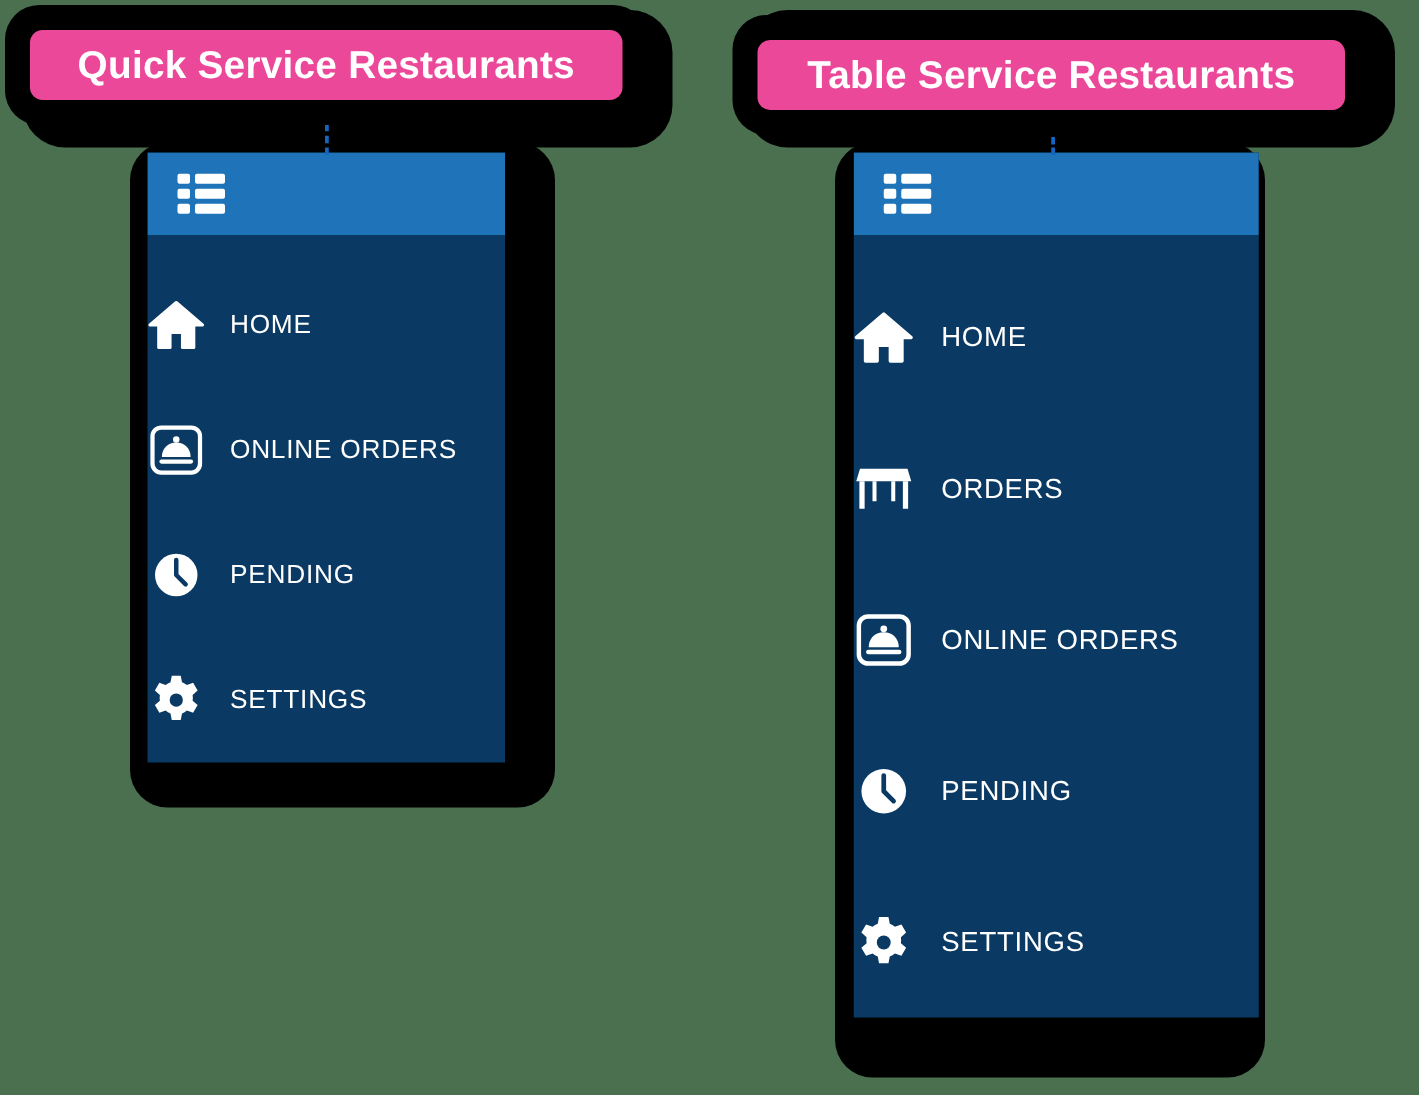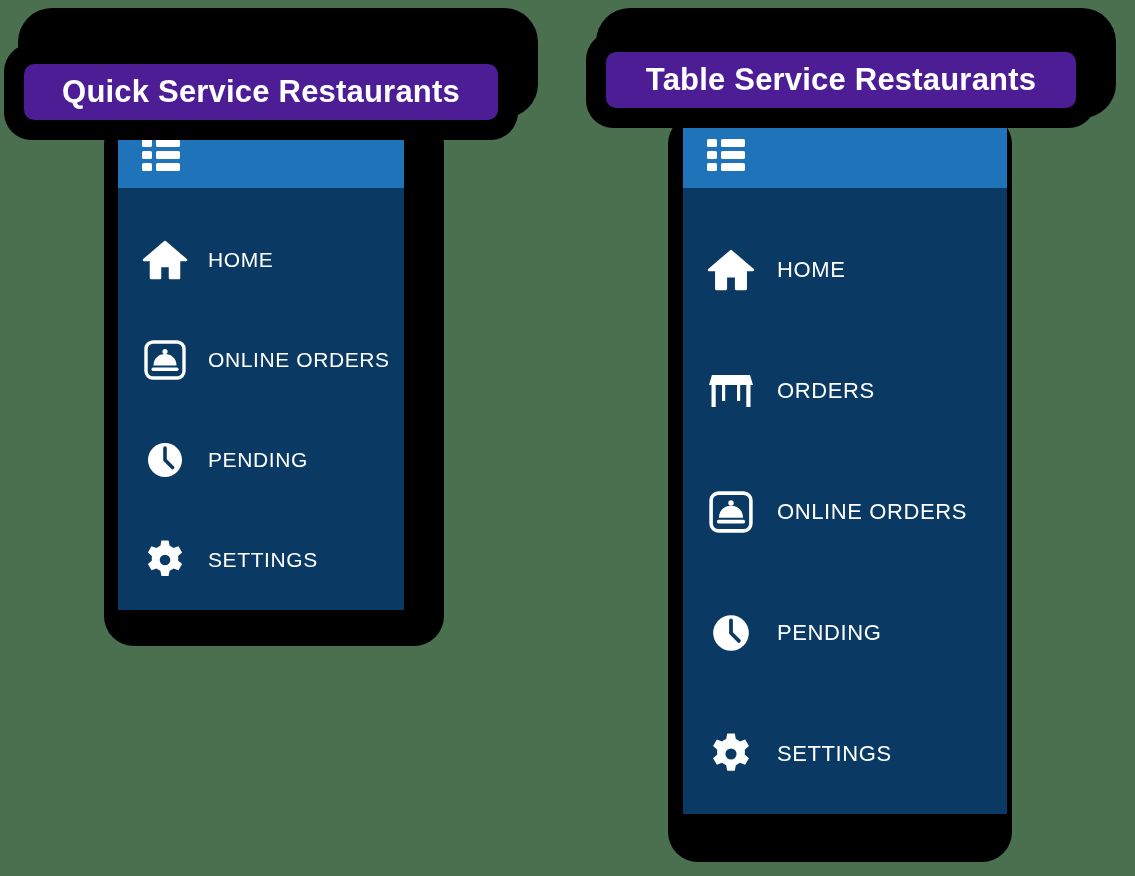--- a/index.html
+++ b/index.html
@@ -8,32 +8,31 @@
     background: #4a7050;
     font-family: "Liberation Sans", sans-serif;
     overflow: hidden;
   }
   #canvas { position: relative; width: 1135px; height: 876px; }
 
   
   .callout {
     position: absolute;
     border-radius: 10px;
-    background: #4c1d95;
+    background: #ec4899;
     color: #ffffff;
     display: flex;
     align-items: center;
     justify-content: center;
     font-size: 31px;
     font-weight: 700;
     letter-spacing: 0.2px;
     white-space: nowrap;
     box-shadow: 0 0 0 20px rgba(0,0,0,1);
     z-index: 6;
-    margin-top: 40px;
   }
   .callout-shadowbox {
     position: absolute;
     background: #000;
     border-radius: 34px;
     z-index: 4;
   }
 
   
   .connector {
@@ -68,21 +67,20 @@
   .menu-list {
     flex: 1 1 auto;
     display: flex;
     flex-direction: column;
     padding-top: 22px;
   }
   .menu-item {
     display: flex;
     align-items: center;
     flex: 1 1 0;
-    padding-left: 24px;
     min-height: 0;
   }
   .menu-icon {
     flex: 0 0 auto;
     display: flex;
     align-items: center;
     justify-content: center;
   }
   .menu-label {
     color: #ffffff;
@@ -174,21 +172,21 @@
           </svg>
         </span>
         <span class="menu-label">SETTINGS</span>
       </div>
 
     </div>
   </div>
 
   <div class="callout-shadowbox" style="left:596px; top:8px; width:520px; height:110px;"></div>
 
-  <div class="callout" style="left:606px; top:12px; width:470px; height:56px;">
+  <div class="callout" style="left:606px; top:32px; width:470px; height:56px;">
     <span>Table Service Restaurants</span>
   </div>
 
   <div class="connector" style="left:841px; top:84px; height:40px;"></div>
 
   <div class="phone-frame" style="left:668px; top:114px; width:344px; height:748px;"></div>
 
   <div class="phone-screen" id="phone-tsr" style="left:683px; top:122px; width:324px; height:692px;">
 
     <div class="appbar">

